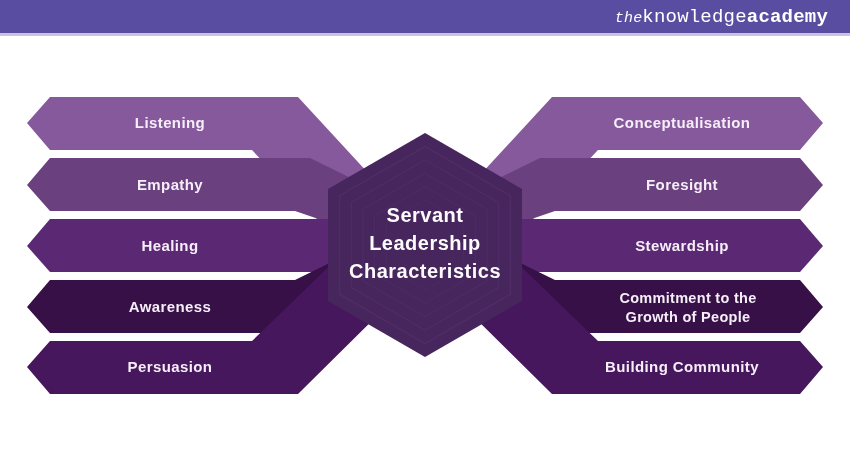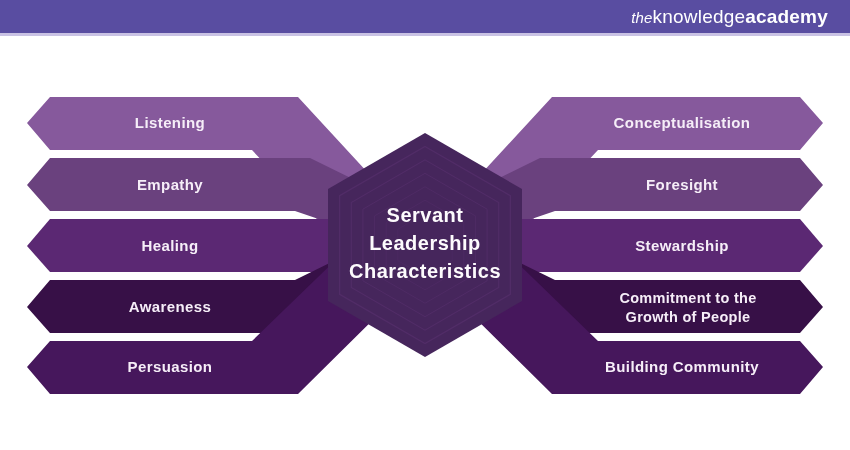--- a/index.html
+++ b/index.html
@@ -1,21 +1,21 @@
 <!DOCTYPE html>
 <html><head>
 <meta charset="utf-8">
 <style>
   html,body{margin:0;padding:0;background:#ffffff;}
   .page{position:relative;width:850px;height:450px;overflow:hidden;background:#ffffff;
         font-family:"Liberation Sans",sans-serif;}
   .topbar{position:absolute;top:0;left:0;width:850px;height:33px;background:#594da1;
           display:flex;align-items:center;justify-content:flex-end;z-index:3;}
   .topbar-strip{position:absolute;top:33px;left:0;width:850px;height:3px;background:#c9c2e4;z-index:3;}
-  .logo{padding-right:22px;color:#ffffff;font-family:Liberation Sans, sans-serif;font-size:19px;
+  .logo{padding-right:22px;color:#ffffff;font-family:Liberation Mono, monospace;font-size:19px;
         white-space:nowrap;letter-spacing:.2px;}
   .logo .the{font-style:italic;font-size:15px;font-weight:400;}
   .logo .w1{font-weight:400;}
   .logo .w2{font-weight:700;}
   svg{position:absolute;top:0;left:0;z-index:1;}
   .banner-label{font-family:"Liberation Sans",sans-serif;font-size:15px;font-weight:600;
                 fill:#f6eef8;letter-spacing:.4px;}
   .banner-label-sm{font-family:"Liberation Sans",sans-serif;font-size:14.5px;font-weight:600;
                 fill:#f6eef8;letter-spacing:.3px;}
   .hex-title{font-family:"Liberation Sans",sans-serif;font-size:20px;font-weight:700;

